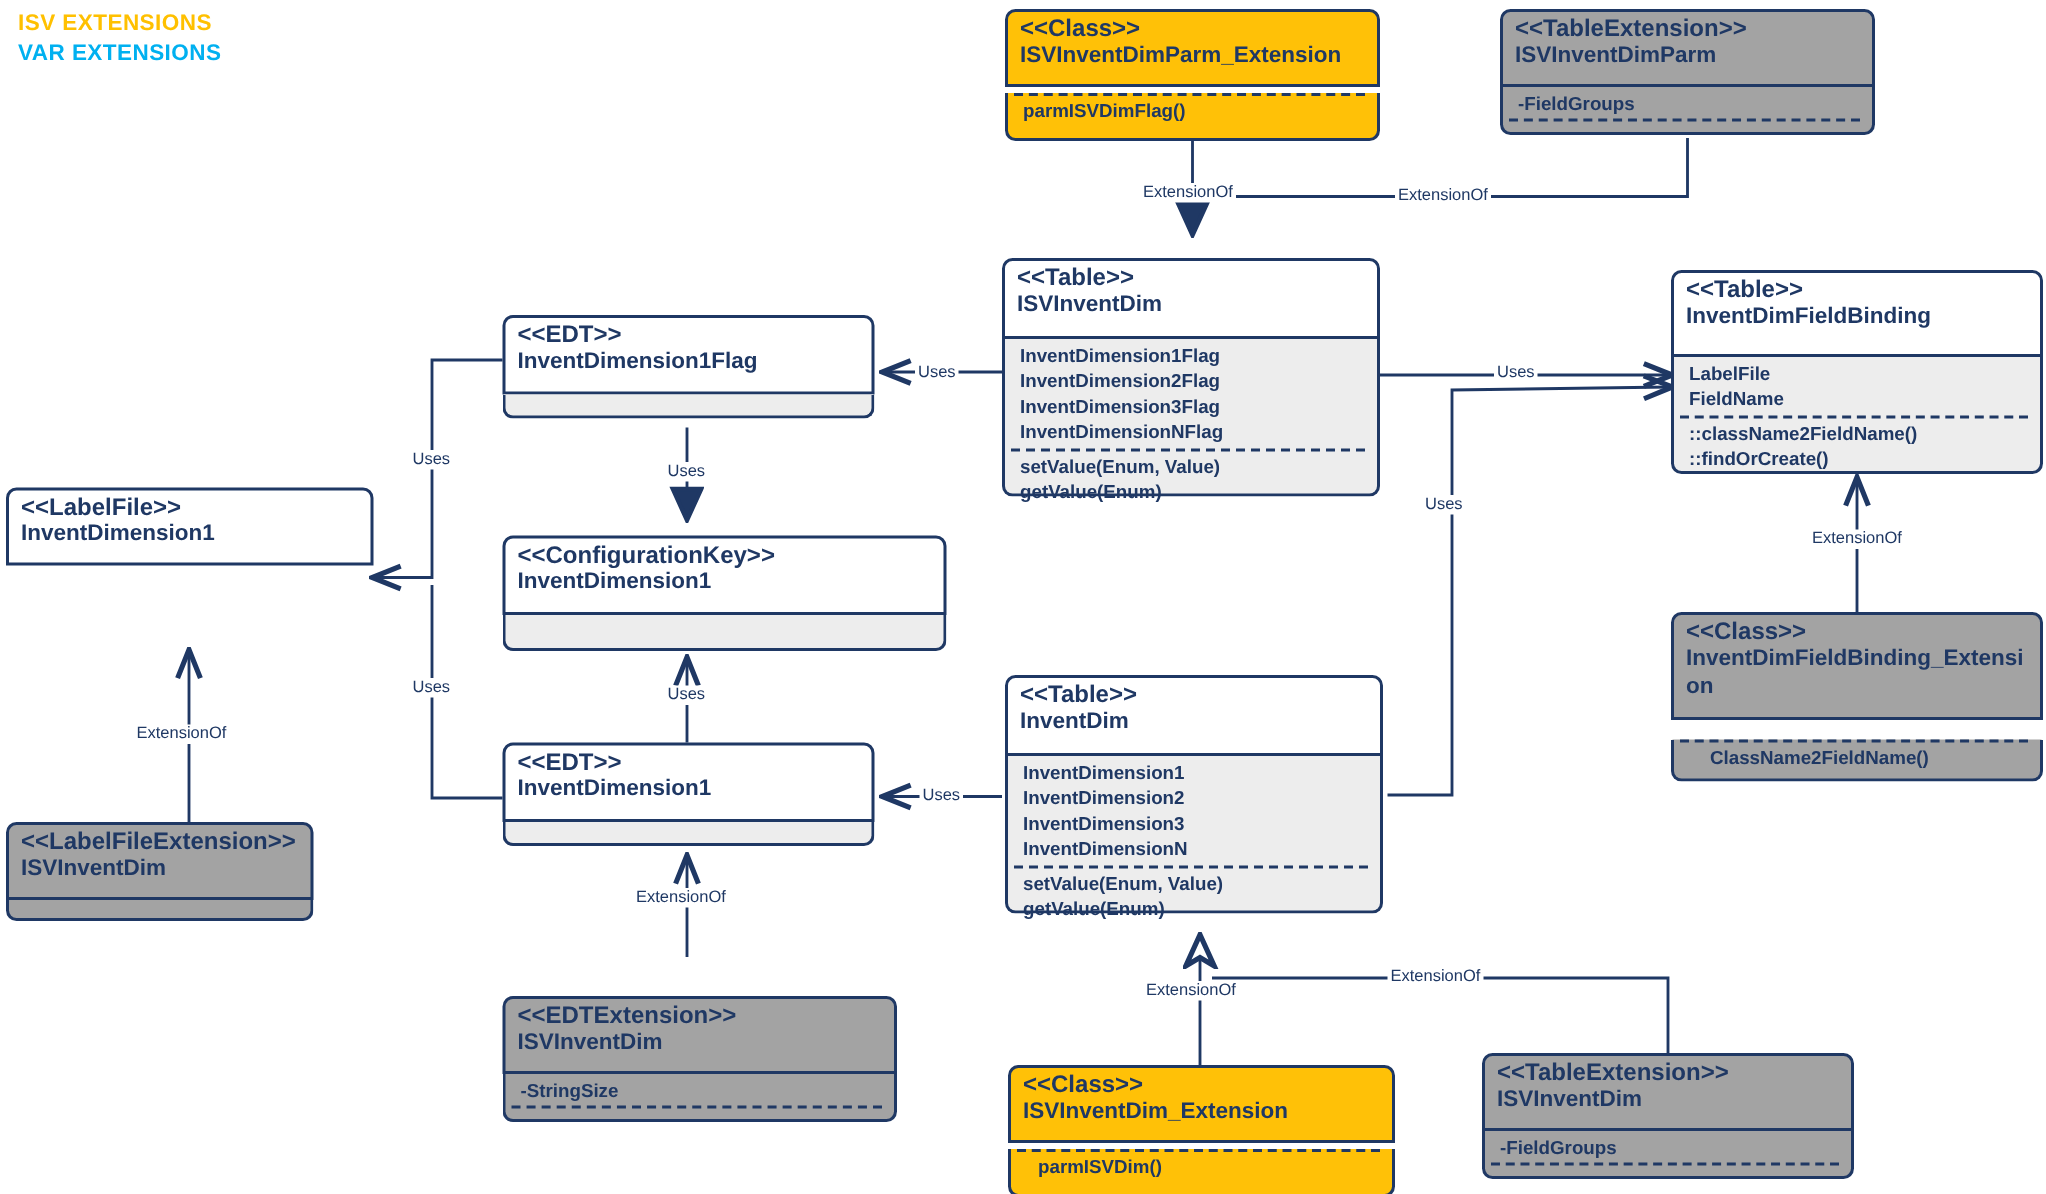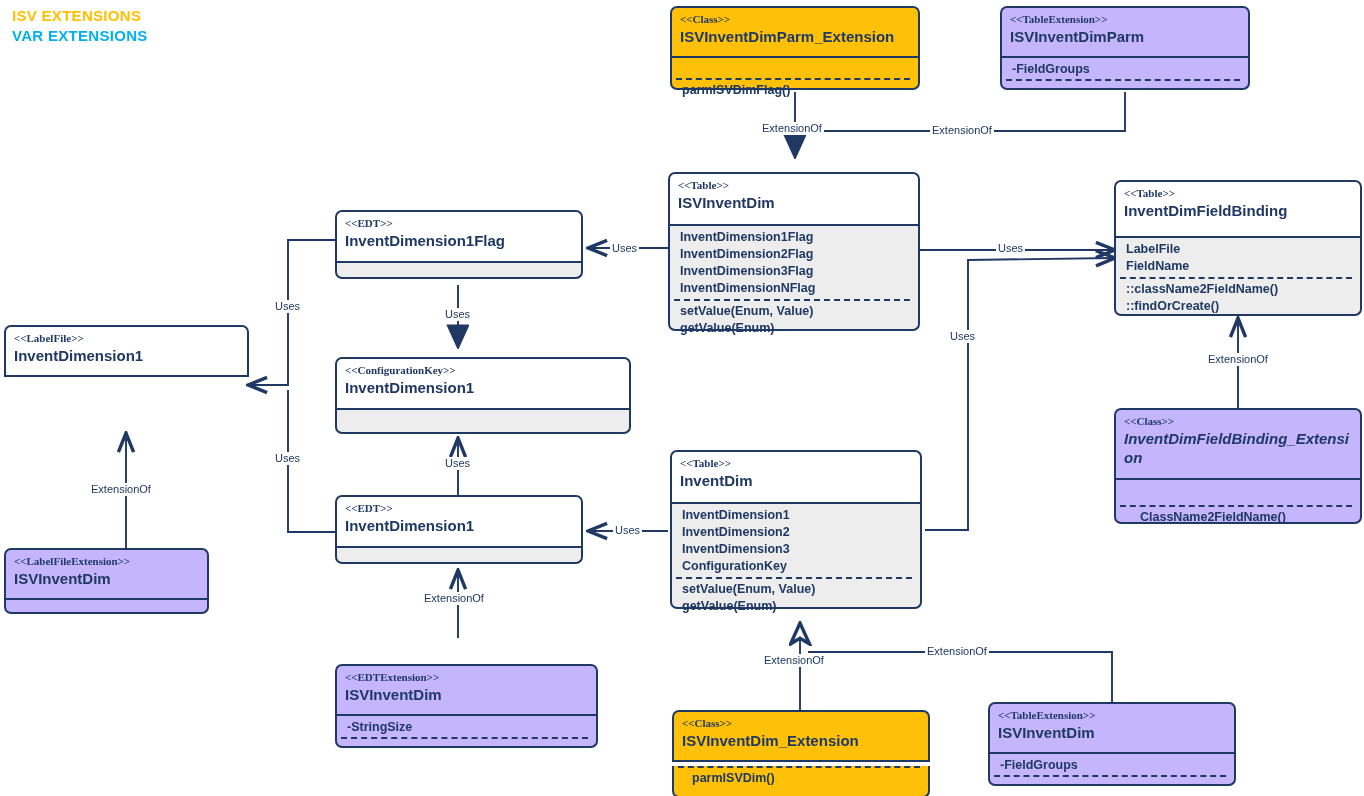--- a/index.html
+++ b/index.html
@@ -29,30 +29,30 @@
     position:relative;
   }
   .body{
     border:2px solid #1F3864;
     border-top:none;
     border-radius:0 0 7px 7px;
     box-sizing:border-box;
     padding:3px 8px 4px 10px;
     position:relative;
   }
-  .stereo{font-size:11px;font-weight:bold;color:#1F3864;line-height:15px;white-space:nowrap;font-family:Liberation Serif, serif;}
+  .stereo{font-size:16px;font-weight:bold;color:#1F3864;line-height:15px;white-space:nowrap;}
   .nm{font-size:15px;font-weight:bold;color:#1F3864;line-height:20px;}
   .mem{font-size:12.5px;font-weight:bold;color:#1F3864;line-height:17px;white-space:nowrap;}
   .sep{border-top:2px dashed #1F3864;margin:2px 0 2px -6px;height:0;}
 
   
   .white .hdr{background:#ffffff;}
   .white .body{background:#EDEDED;}
   .orange .hdr,.orange .body{background:#FFC107;}
-  .blue   .hdr,.blue   .body{background:#c4b5fd;}
+  .blue   .hdr,.blue   .body{background:#a3a3a3;}
 
   
   .elab{
     position:absolute;font-size:11px;color:#1F3864;
     background:#ffffff;padding:0 2px;white-space:nowrap;
     line-height:13px;
   }
 </style>
 </head>
 <body>
@@ -108,21 +108,21 @@
   <div class="legend">
     <div class="isv">ISV EXTENSIONS</div>
     <div class="var">VAR EXTENSIONS</div>
   </div>
 
   <div class="node orange" style="left:670px;top:6px;width:250px;">
     <div class="hdr" style="height:52px;">
       <div class="stereo">&lt;&lt;Class&gt;&gt;</div>
       <div class="nm">ISVInventDimParm_Extension</div>
     </div>
-    <div class="body" style="height:32px;padding-top:16px;">
+    <div class="body" style="height:32px;padding-top:0;">
       <div class="sep" style="margin-top:4px;"></div>
       <div class="mem">parmISVDimFlag()</div>
     </div>
   </div>
 
   <div class="node blue" style="left:1000px;top:6px;width:250px;">
     <div class="hdr" style="height:52px;">
       <div class="stereo">&lt;&lt;TableExtension&gt;&gt;</div>
       <div class="nm">ISVInventDimParm</div>
     </div>
@@ -158,23 +158,23 @@
       <div class="mem">FieldName</div>
       <div class="sep"></div>
       <div class="mem">::className2FieldName()</div>
       <div class="mem">::findOrCreate()</div>
     </div>
   </div>
 
   <div class="node blue" style="left:1114px;top:408px;width:248px;">
     <div class="hdr" style="height:72px;">
       <div class="stereo">&lt;&lt;Class&gt;&gt;</div>
-      <div class="nm" style="line-height:19px;word-break:break-all;font-style:italic;">InventDimFieldBinding_Extension</div>
-    </div>
-    <div class="body" style="height:44px;padding-top:12px;">
+      <div class="nm" style="line-height:19px;word-break:break-all;">InventDimFieldBinding_Extension</div>
+    </div>
+    <div class="body" style="height:28px;padding-top:0;">
       <div class="sep" style="margin-top:13px;"></div>
       <div class="mem" style="padding-left:14px;">ClassName2FieldName()</div>
     </div>
   </div>
 
   <div class="node white" style="left:335px;top:210px;width:248px;">
     <div class="hdr" style="height:53px;">
       <div class="stereo">&lt;&lt;EDT&gt;&gt;</div>
       <div class="nm">InventDimension1Flag</div>
     </div>
@@ -225,21 +225,21 @@
 
   <div class="node white" style="left:670px;top:450px;width:252px;">
     <div class="hdr" style="height:54px;">
       <div class="stereo">&lt;&lt;Table&gt;&gt;</div>
       <div class="nm">InventDim</div>
     </div>
     <div class="body" style="height:105px;">
       <div class="mem">InventDimension1</div>
       <div class="mem">InventDimension2</div>
       <div class="mem">InventDimension3</div>
-      <div class="mem">ConfigurationKey</div>
+      <div class="mem">InventDimensionN</div>
       <div class="sep"></div>
       <div class="mem">setValue(Enum, Value)</div>
       <div class="mem">getValue(Enum)</div>
     </div>
   </div>
 
   <div class="node orange" style="left:672px;top:710px;width:258px;">
     <div class="hdr" style="height:52px;">
       <div class="stereo">&lt;&lt;Class&gt;&gt;</div>
       <div class="nm">ISVInventDim_Extension</div>

